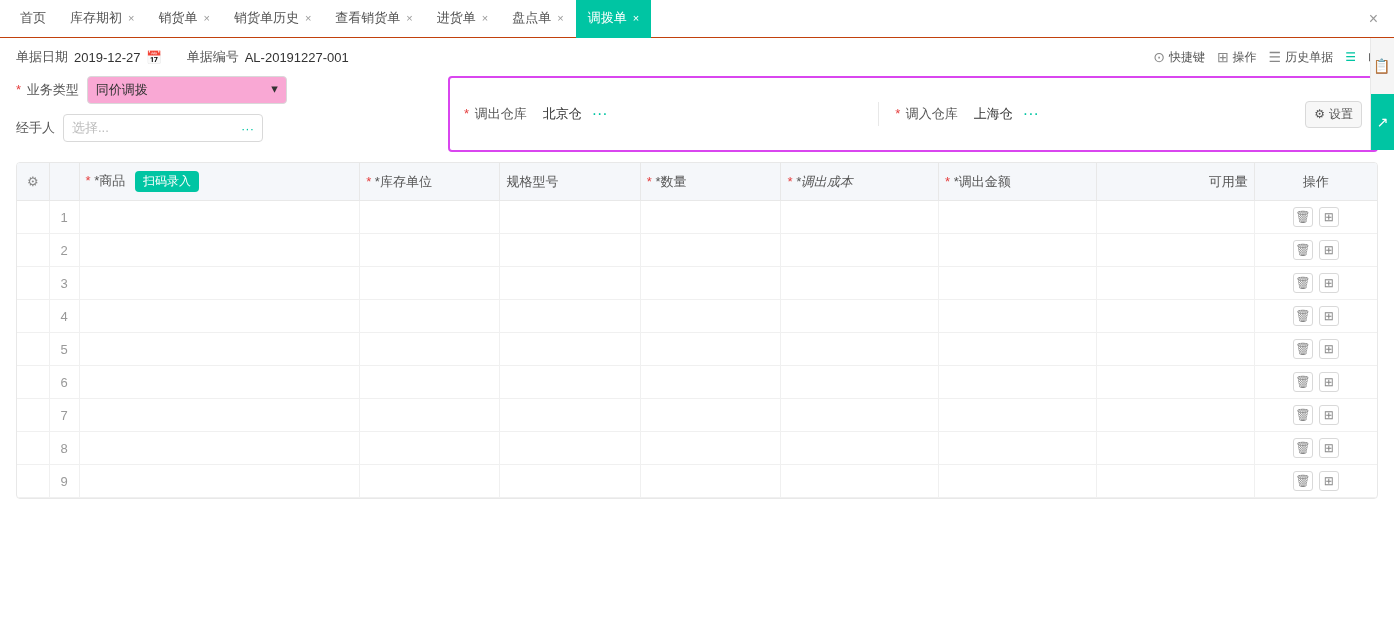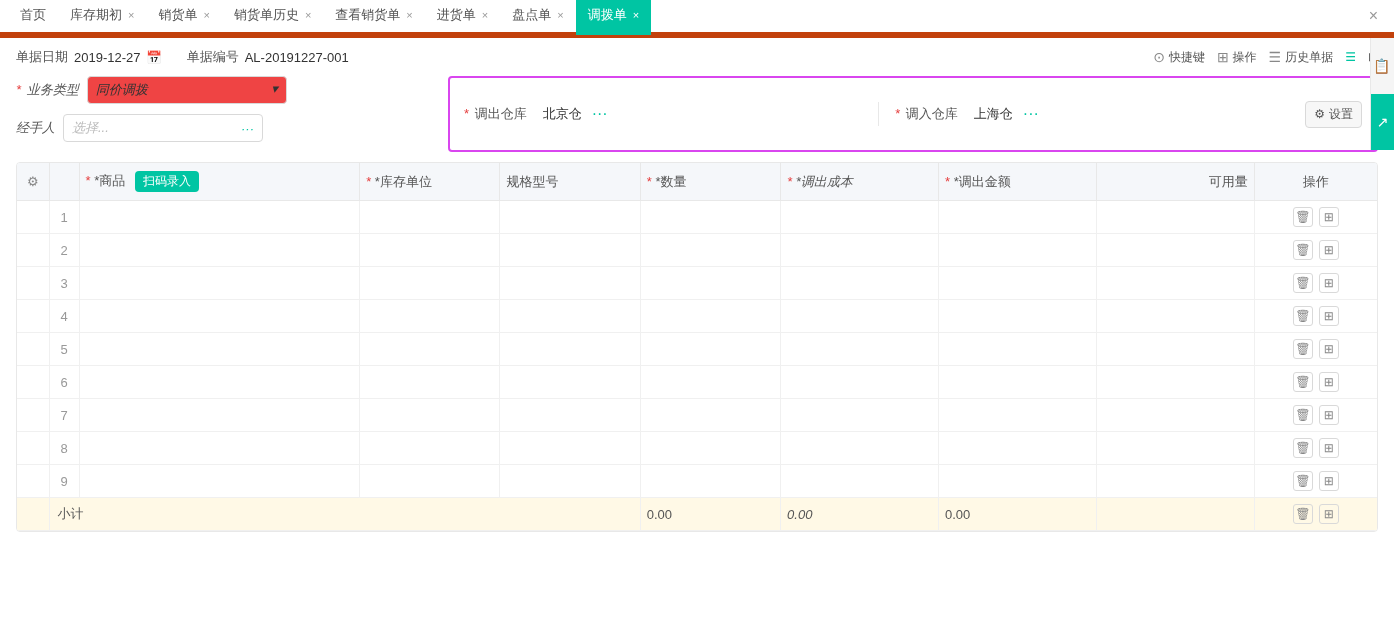--- a/index.html
+++ b/index.html
@@ -2,21 +2,21 @@
 <html><head>
   <meta charset="utf-8">
   <style>
     * { box-sizing: border-box; margin: 0; padding: 0; }
     body { font-family: 'Microsoft YaHei', Arial, sans-serif; font-size: 13px; color: #333; background: #fff; overflow: hidden; }
 
     
     .tab-bar {
       display: flex;
       align-items: center;
-      border-bottom: 6px solid #c2410c;
+      border-bottom: 1px solid #c2410c;
       background: #fff;
       padding: 0 8px;
       height: 38px;
     }
     .tab-item {
       display: flex;
       align-items: center;
       padding: 0 12px;
       height: 38px;
       cursor: pointer;
@@ -86,21 +86,20 @@
 
     
     .form-section {
       display: flex;
       gap: 12px;
       margin-bottom: 10px;
     }
     .form-left {
       width: 420px;
       flex-shrink: 0;
-      font-style: italic;
     }
     .form-right {
       flex: 1;
       border: 2px solid #d946ef;
       border-radius: 4px;
       padding: 10px 14px;
       display: flex;
       align-items: center;
       gap: 0;
     }
@@ -127,21 +126,21 @@
       display: flex;
       align-items: center;
       justify-content: space-between;
     }
     .field-dropdown {
       width: 200px;
       border: 1px solid #d9d9d9;
       border-radius: 4px;
       padding: 4px 8px;
       font-size: 13px;
-      background: #ef4444;
+      background: #f9a8d4;
       display: flex;
       align-items: flex-start;
       justify-content: space-between;
     }
     .field-placeholder { color: #bbb; }
     .warehouse-field {
       display: flex;
       align-items: center;
       flex: 1;
     }
@@ -618,34 +617,20 @@
       <td class="col-cost"></td>
       <td class="col-amount"></td>
       <td class="col-avail"></td>
       <td class="col-actions">
         <div class="action-icons">
           <div class="action-icon">🗑</div>
           <div class="action-icon">⊞</div>
         </div>
       </td>
     </tr>
-          <tr class="subtotal-row">
-      <td></td>
-      <td class="row-num" colspan="4" style="text-align:left;padding-left:8px;">小计</td>
-      <td class="col-qty">0.00</td>
-      <td class="col-cost">0.00</td>
-      <td class="col-amount">0.00</td>
-      <td class="col-avail"></td>
-      <td class="col-actions">
-        <div class="action-icons">
-          <div class="action-icon">🗑</div>
-          <div class="action-icon">⊞</div>
-        </div>
-      </td>
-    </tr>
         </tbody>
     </table>
   </div>
 </div>
 
 <div class="right-panel">
   <div class="panel-icon">📋</div>
   <div class="panel-icon active">↗</div>
 </div>
 

